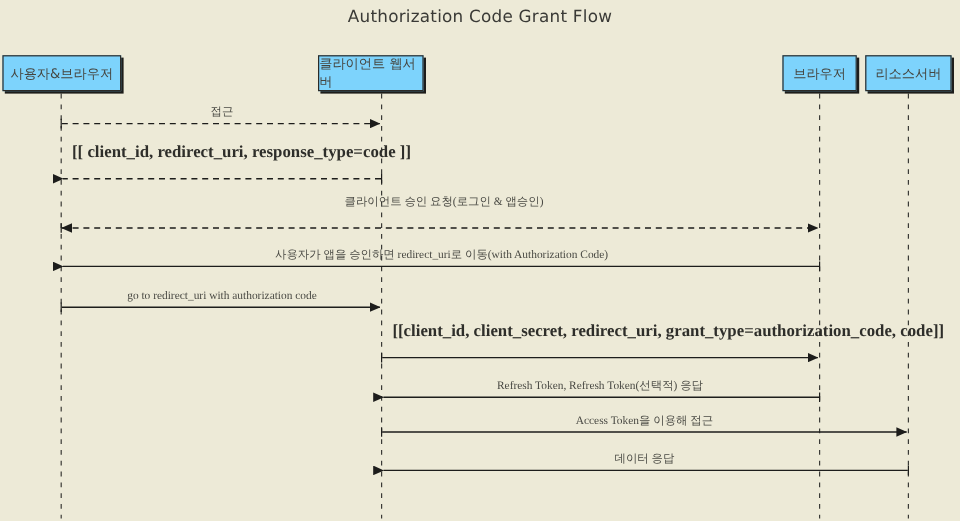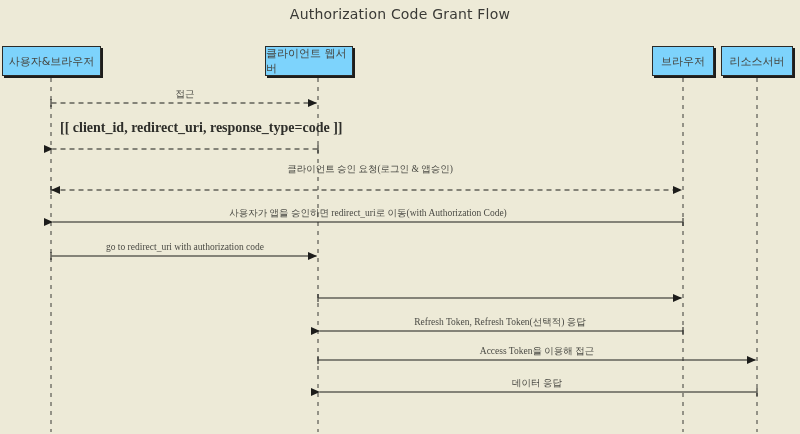--- a/index.html
+++ b/index.html
@@ -130,20 +130,21 @@
       <div class="msg-label center" style="left: 370px; top: 163px;">
         <span class="l1">클라이언트 승인 요청(로그인 &amp; 앱승인)</span>
       </div>
       <div class="msg-label center" style="left: 356px; top: 207px; margin-left: 12px;">
         <span class="l1">사용자가 앱을 승인하면 redirect_uri로 이동(with Authorization Code)</span>
       </div>
       <div class="msg-label center" style="left: 185px; top: 241px;">
         <span class="l1">go to redirect_uri with authorization code</span>
       </div>
       <div class="msg-label" style="left: 327px; top: 271px;">
+        <span class="l2">[[client_id, client_secret, redirect_uri, grant_type=authorization_code, code]]</span>
       </div>
       <div class="msg-label center" style="left: 500px; top: 316px;">
         <span class="l1">Refresh Token, Refresh Token(선택적) 응답</span>
       </div>
       <div class="msg-label center" style="left: 537px; top: 345px;">
         <span class="l1">Access Token을 이용해 접근</span>
       </div>
       <div class="msg-label center" style="left: 537px; top: 377px;">
         <span class="l1">데이터 응답</span>
       </div>

